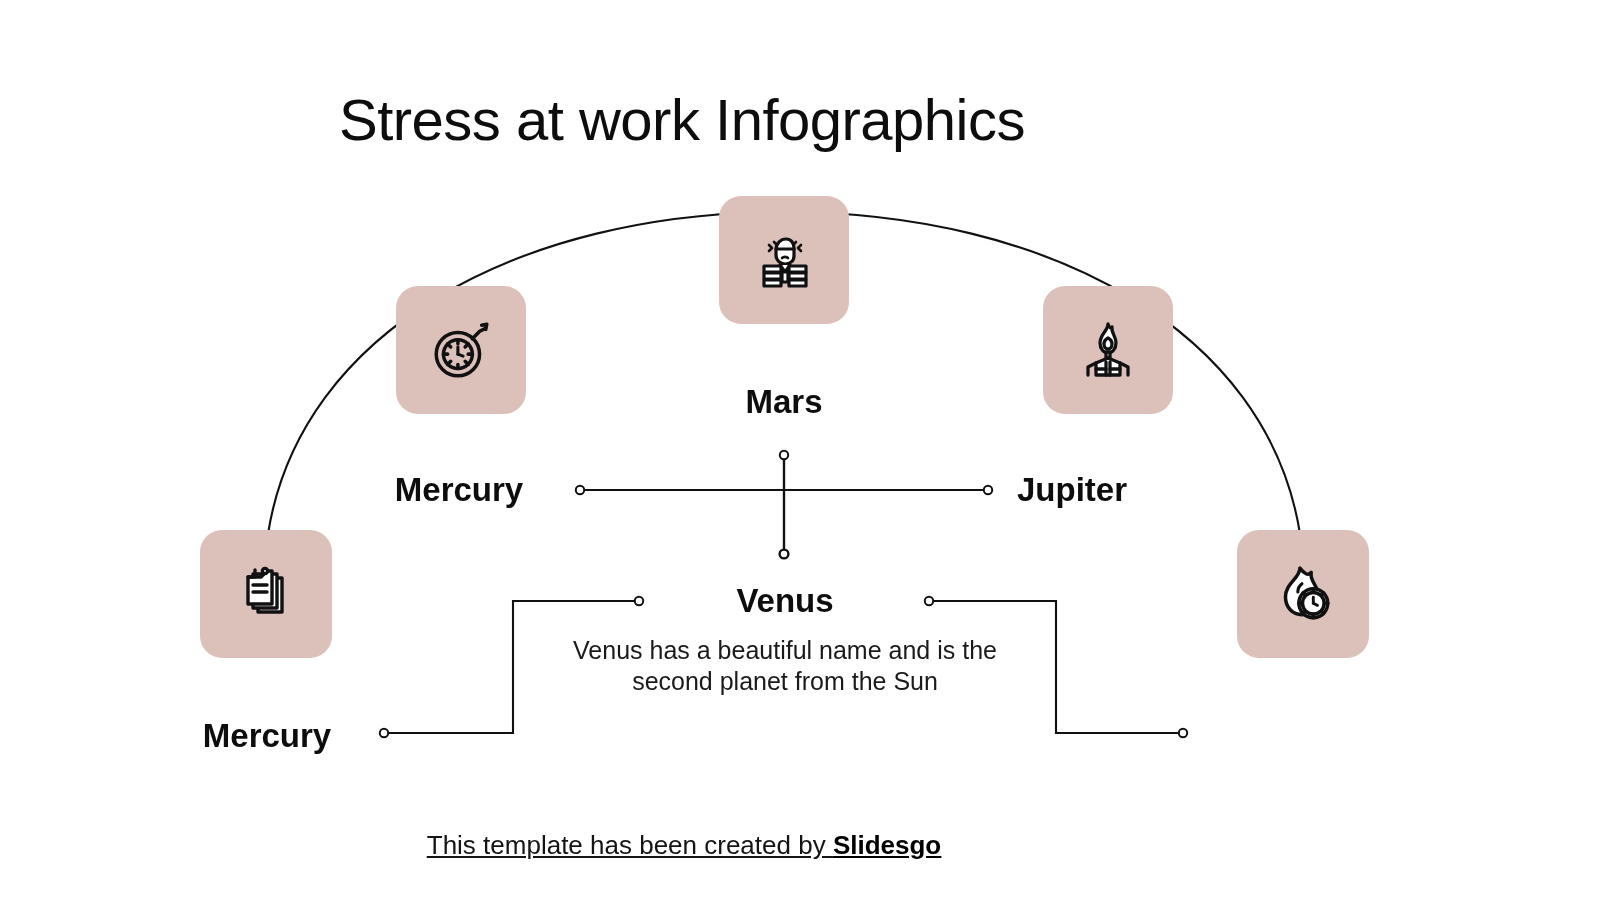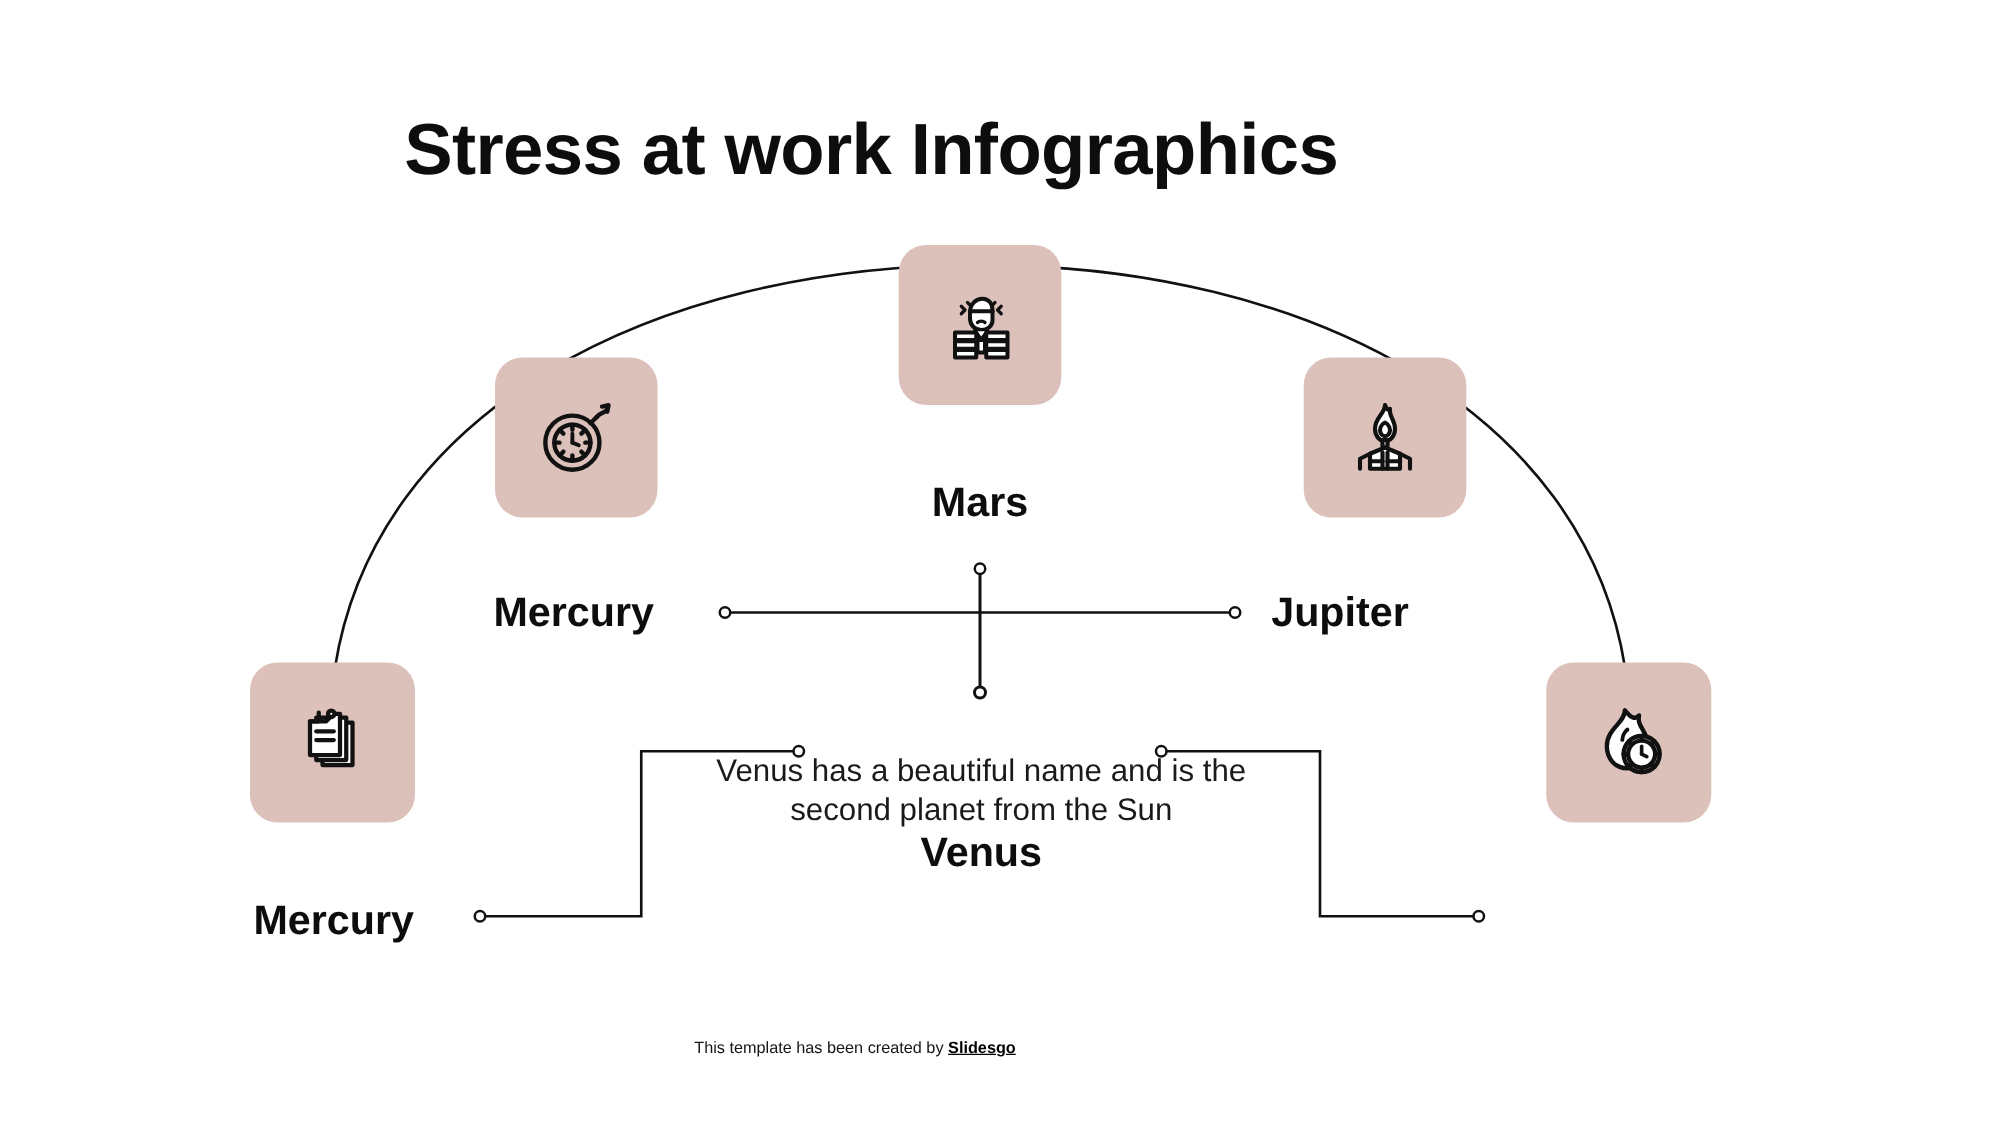--- a/index.html
+++ b/index.html
@@ -24,25 +24,24 @@
   }
 
   
   #slide-title {
     position: absolute;
     left: 0;
     top: 88px;
     width: 1364px;
     text-align: center;
     font-size: 58px;
-    font-weight: bold;
+    font-weight: normal;
     letter-spacing: -0.5px;
     color: #0d0d0d;
     line-height: 1.1;
-    padding-left: 15px;
   }
 
   
   #connectors {
     position: absolute;
     left: 0;
     top: 0;
     width: 1600px;
     height: 900px;
     pointer-events: none;
@@ -102,22 +101,23 @@
     line-height: 1.25;
   }
 
   
   #footer {
     position: absolute;
     left: 0;
     top: 830px;
     width: 1368px;
     text-align: center;
-    font-size: 13px;
+    font-size: 26px;
     color: #141414;
+    text-decoration: underline;
   }
   #footer-brand {
     font-weight: bold;
     text-decoration: underline;
     color: #000000;
   }
 </style>
 </head>
 <body>
 
@@ -240,19 +240,19 @@
       </svg>
     </span>
   </div>
 
   <div class="planet-label lbl-mars">Mars</div>
   <div class="planet-label lbl-saturn">Mercury</div>
   <div class="planet-label lbl-jupiter">Jupiter</div>
   <div class="planet-label lbl-mercury">Mercury</div>
 
   <div id="venus-block">
+    <div id="venus-title">Venus</div>
     <div id="venus-desc">Venus has a beautiful name and is the second planet from the Sun</div>
-    <div id="venus-title">Venus</div>
   </div>
 
   <div id="footer"><span>This template has been created by </span><a id="footer-brand" href="#">Slidesgo</a></div>
 
 </div>
 
 </body></html>

